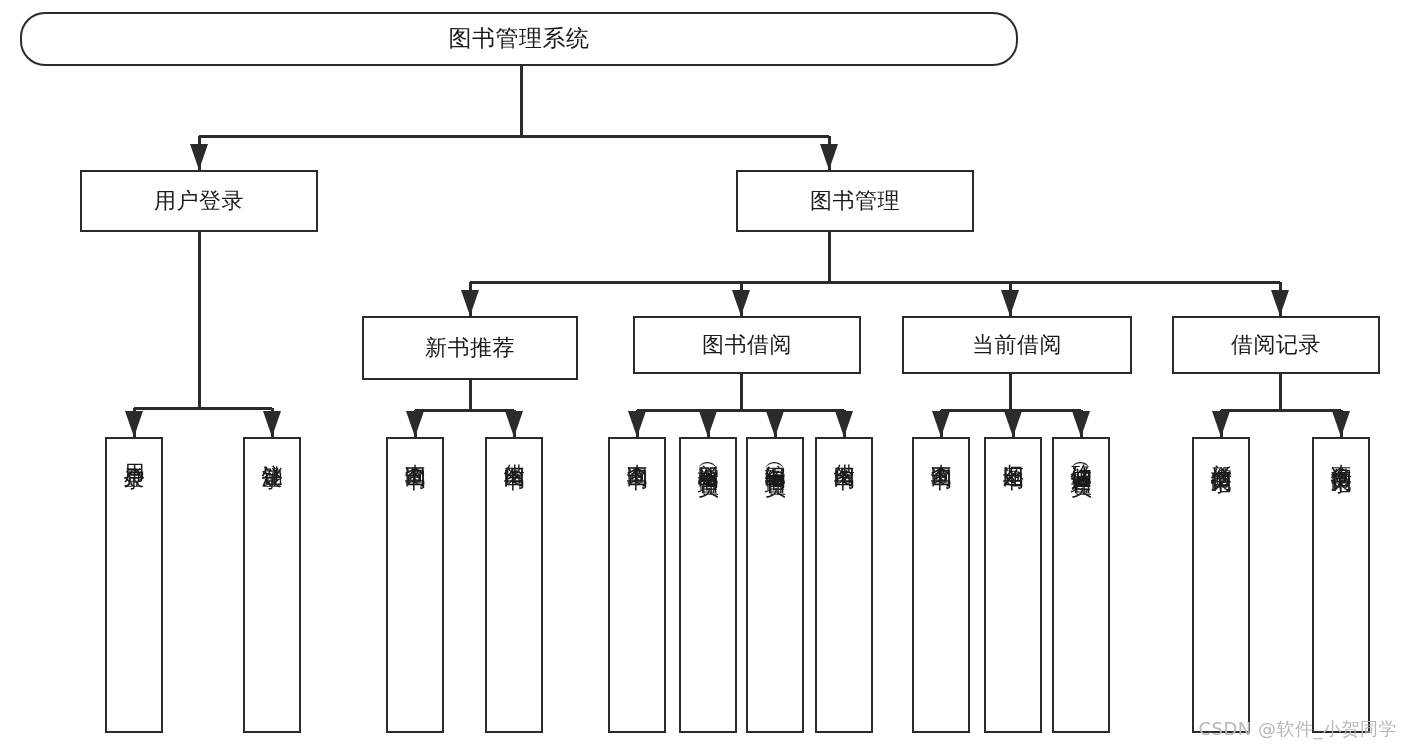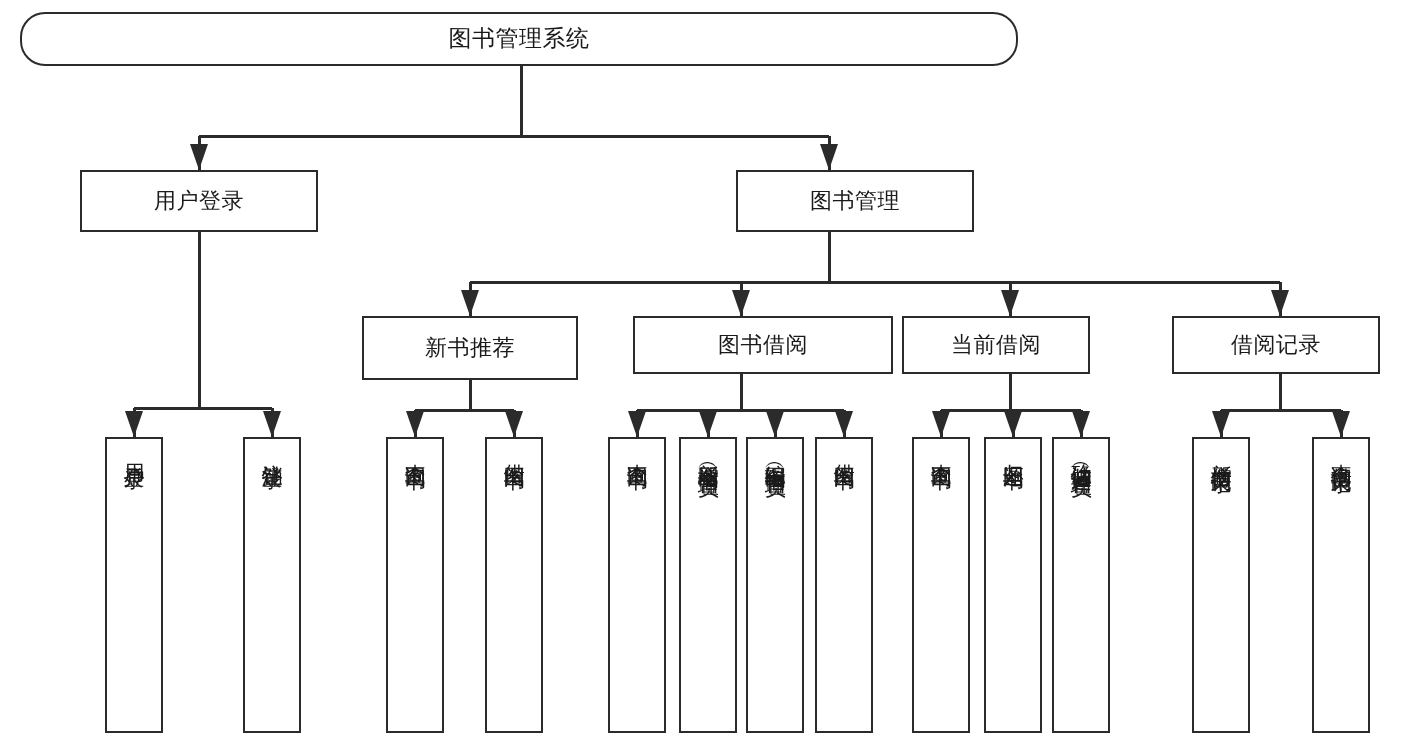--- a/index.html
+++ b/index.html
@@ -135,24 +135,24 @@
       </div>
       <div class="node horiz" style="left: 80px; top: 170px; width: 238px; height: 62px;">
         <span class="label">用户登录</span>
       </div>
       <div class="node horiz" style="left: 710px; top: 170px; width: 238px; height: 62px; margin-left: 26px;">
         <span class="label">图书管理</span>
       </div>
       <div class="node horiz" style="left: 362px; top: 316px; width: 216px; height: 64px;">
         <span class="label">新书推荐</span>
       </div>
-      <div class="node horiz" style="left: 633px; top: 316px; width: 260px; height: 58px;">
+      <div class="node horiz" style="left: 633px; top: 316px; width: 228px; height: 58px;">
         <span class="label">图书借阅</span>
       </div>
-      <div class="node horiz" style="left: 902px; top: 316px; width: 188px; height: 58px;">
+      <div class="node horiz" style="left: 902px; top: 316px; width: 230px; height: 58px;">
         <span class="label">当前借阅</span>
       </div>
       <div class="node horiz" style="left: 1172px; top: 316px; width: 208px; height: 58px;">
         <span class="label">借阅记录</span>
       </div>
       <div class="node vert" style="left: 105px; top: 437px; width: 58px; height: 296px;">
         <span class="label">用户登录</span>
       </div>
       <div class="node vert" style="left: 243px; top: 437px; width: 58px; height: 296px;">
         <span class="label">注销登录</span>
@@ -184,13 +184,14 @@
       <div class="node vert" style="left: 1052px; top: 437px; width: 58px; height: 296px;">
         <span class="label">确认归还（管理员）</span>
       </div>
       <div class="node vert" style="left: 1192px; top: 437px; width: 58px; height: 296px;">
         <span class="label">新增借阅记录</span>
       </div>
       <div class="node vert" style="left: 1312px; top: 437px; width: 58px; height: 296px;">
         <span class="label">查询借阅记录</span>
       </div>
     </div>
+  <div class="watermark">CSDN @软件_小贺同学</div>
 </div>
 
 </body></html>

